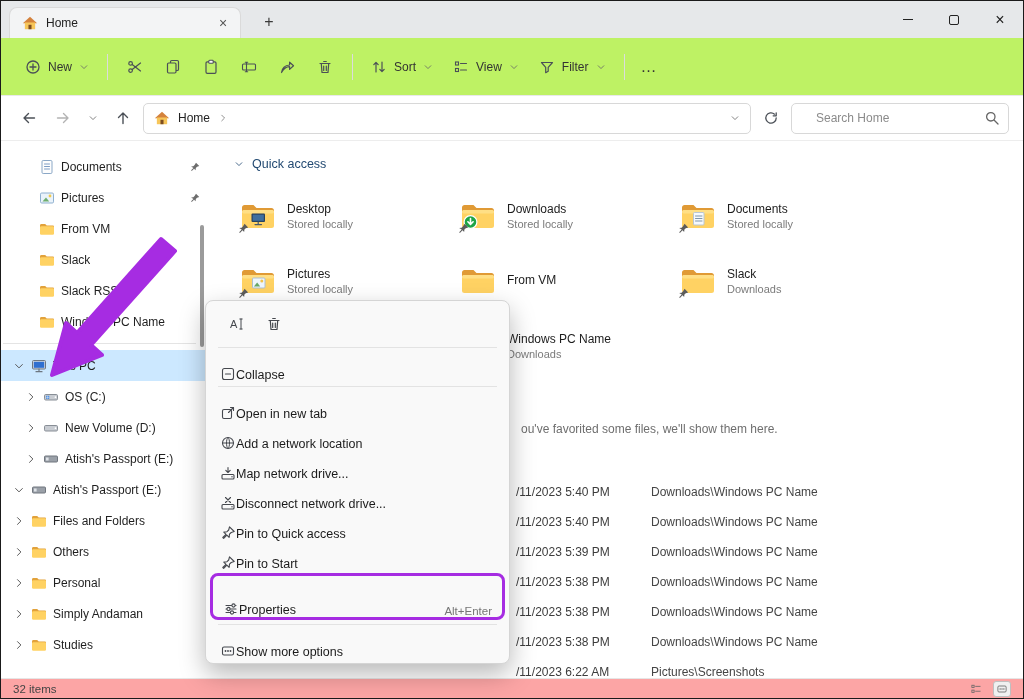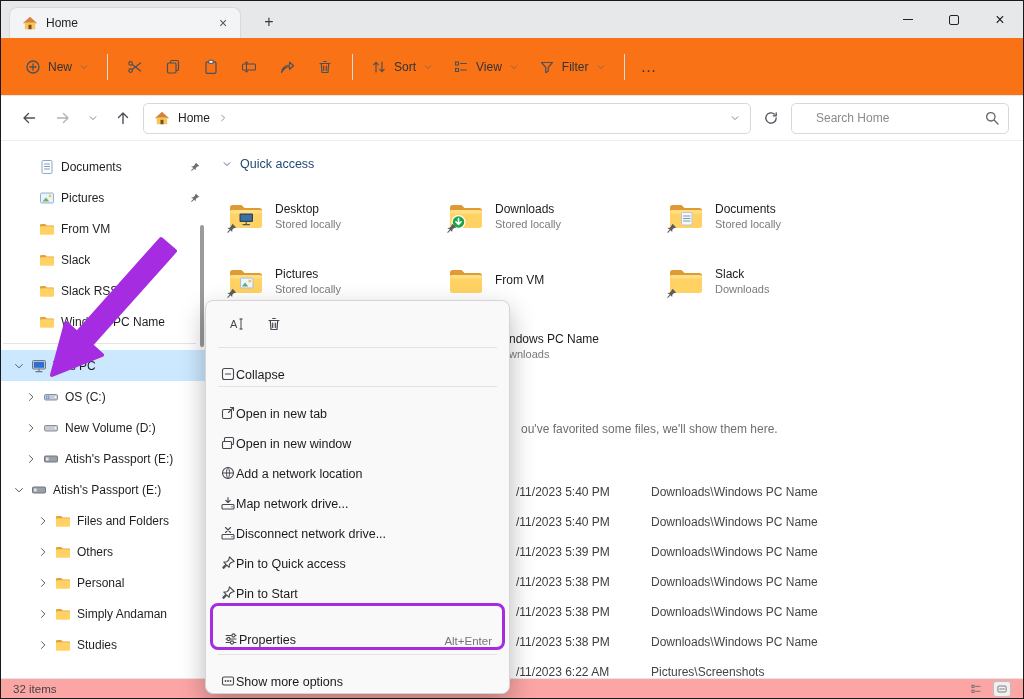--- a/index.html
+++ b/index.html
@@ -13,21 +13,21 @@
 .tab{position:absolute;left:8px;top:6px;width:232px;height:31px;background:#f3f4f5;border:1px solid #dadada;border-bottom:none;border-radius:8px 8px 0 0;display:flex;align-items:center;gap:8px;padding:0 8px 0 12px}
 .tab-title{flex:1;color:#222}
 .tab-close{width:18px;height:18px;border-radius:4px;display:flex;align-items:center;justify-content:center;color:#555;font-size:14px;line-height:1}
 .newtab{position:absolute;left:256px;top:9px;width:24px;height:24px;display:flex;align-items:center;justify-content:center;color:#3a3a3a;font-size:16px;border-radius:4px}
 .wincontrols{position:absolute;right:0;top:0;height:37px;display:flex}
 .wc{width:46px;height:100%;display:flex;align-items:center;justify-content:center;color:#222}
 .wc-min-bar{width:10px;height:1px;background:#222}
 .wc-max-box{width:10px;height:10px;border:1px solid #222;border-radius:2px}
 .wc-close{font-size:16px}
 
-.toolbar{height:58px;background:#f97316;border-bottom:1px solid #e9e9e9;display:flex;align-items:center;padding:0 14px;flex:0 0 auto}
+.toolbar{height:58px;background:#bef264;border-bottom:1px solid #e9e9e9;display:flex;align-items:center;padding:0 14px;flex:0 0 auto}
 .tb-btn{display:flex;align-items:center;gap:7px;padding:8px 10px;border-radius:5px;color:#333}
 .tb-ic{width:38px;height:34px;display:flex;align-items:center;justify-content:center;border-radius:5px;color:#4b5057}
 .tb-sep{width:1px;height:26px;background:#dcdcdc;margin:0 8px}
 .chev{width:10px;height:10px;color:#666}
 .i16{width:16px;height:16px;color:#4b5057}
 .more-dots{font-size:16px;color:#333;letter-spacing:1px;padding:4px 8px}
 
 .addressrow{height:45px;background:#fff;border-bottom:1px solid #ededed;display:flex;align-items:center;padding:0 14px;gap:6px;flex:0 0 auto}
 .nav-btn{width:28px;height:28px;display:flex;align-items:center;justify-content:center;border-radius:5px;color:#333}
 .nav-btn.disabled{color:#b3b3b3}
@@ -38,28 +38,28 @@
 .refresh-btn{width:28px;height:28px;display:flex;align-items:center;justify-content:center;color:#444;border-radius:5px}
 .searchbox{width:218px;height:31px;border:1px solid #d8d8d8;border-radius:5px;display:flex;align-items:center;padding:0 8px 0 24px;background:#fff}
 .searchbox input{flex:1;border:none;outline:none;font-family:"Liberation Sans",sans-serif;font-size:12px;color:#333;background:transparent;min-width:0}
 .searchbox input::placeholder{color:#8b8b8b}
 
 .content{flex:1;display:flex;min-height:0;position:relative}
 .sidebar{width:205px;padding-top:10px;position:relative;flex:0 0 auto}
 .side-item{height:31px;display:flex;align-items:center;gap:6px;color:#1f1f1f;padding-right:6px}
 .side-item .lbl{white-space:nowrap;overflow:hidden;text-overflow:ellipsis}
 .side-item.selected{background:var(--selection-blue)}
-.pl38{padding-left:38px}.pl12{padding-left:12px}.pl24{padding-left:24px}.pl28{padding-left:36px}
+.pl38{padding-left:38px}.pl12{padding-left:12px}.pl24{padding-left:24px}.pl28{padding-left:12px}
 .side-sep{height:1px;background:#e4e4e4;margin:6px 10px 6px 2px}
 .pin-r{margin-left:auto;color:#6d6d6d}
 .tree-chev{width:12px;height:12px;color:#555;flex:0 0 auto}
 .ic16{width:16px;height:16px;flex:0 0 auto}
 .side-scroll{position:absolute;left:199px;top:84px;width:4px;height:122px;background:#9b9b9b;border-radius:2px;z-index:5}
 
-.main{flex:1;position:relative;padding:16px 0 0 16px;min-width:0}
+.main{flex:1;position:relative;padding:16px 0 0 28px;min-width:0}
 .qa-header{display:flex;align-items:center;gap:8px;color:#234a72;font-size:12.5px}
 .tiles{display:grid;grid-template-columns:220px 220px 220px;grid-auto-rows:65px;margin-top:12px;width:660px}
 .tile{display:flex;align-items:center;gap:11px;padding:4px 6px;border-radius:4px}
 .tile.col2{grid-column:2}
 .tile-ic{position:relative;width:36px;height:30px;flex:0 0 auto}
 .tile-pin{position:absolute;left:-2px;bottom:-3px;width:11px;height:11px;color:#5c5c5c}
 .tile-name{color:#1c1c1c}
 .tile-sub{color:#7b7b7b;font-size:11px;margin-top:2px}
 .fav-hint{position:absolute;left:315px;top:281px;color:#6e6e6e}
 .recent{position:absolute;left:310px;top:336px;right:10px}
@@ -725,26 +725,20 @@
   </div>
   <div class="cm-sep"></div>
   <div class="cm-row">
     <svg class="mi">
         <use href="#s-newtab"></use>
       </svg>
     <span>Open in new tab</span>
   </div>
   <div class="cm-row">
     <svg class="mi">
-        <use href="#s-newwindow"></use>
-      </svg>
-    <span>Open in new window</span>
-  </div>
-  <div class="cm-row">
-    <svg class="mi">
         <use href="#s-globe"></use>
       </svg>
     <span>Add a network location</span>
   </div>
   <div class="cm-row">
     <svg class="mi">
         <use href="#s-mapdrive"></use>
       </svg>
     <span>Map network drive...</span>
   </div>

